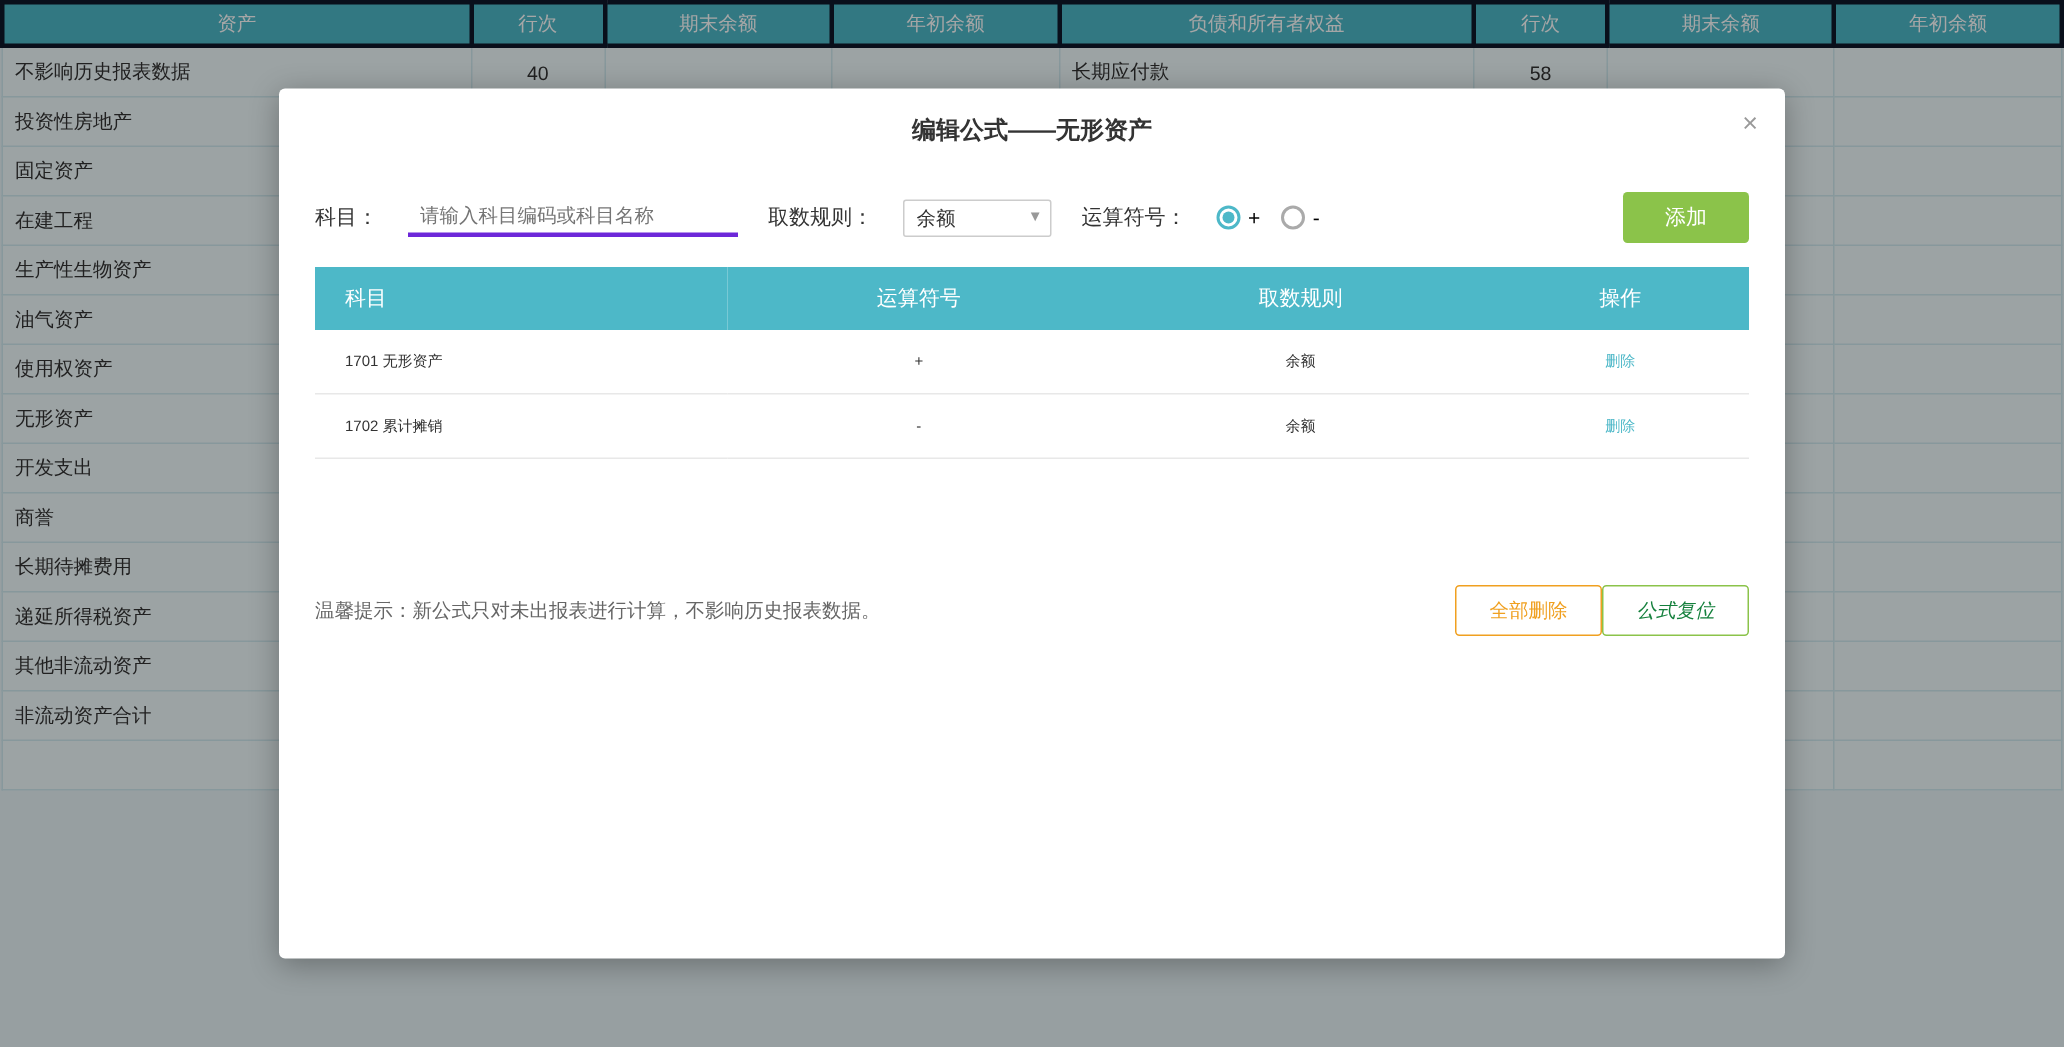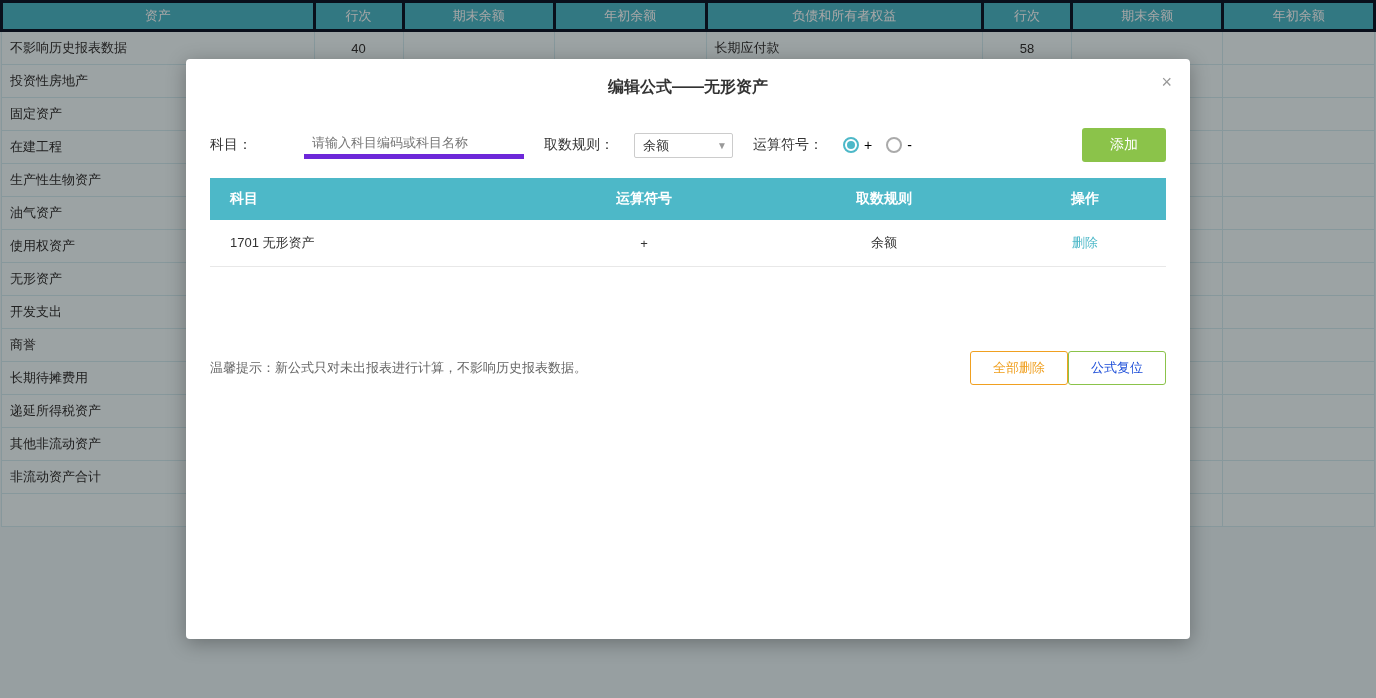--- a/index.html
+++ b/index.html
@@ -110,28 +110,27 @@
     }
 
     .form-label {
       color: #333;
       white-space: nowrap;
       font-size: 14px;
     }
 
     .form-input {
       border: none;
-      border-bottom: 5px solid #6d28d9;
+      border-bottom: 3px solid #6d28d9;
       outline: none;
       padding: 4px 8px;
       font-size: 13px;
       color: #3b82f6;
       width: 220px;
       background: transparent;
-      margin-left: 32px;
     }
 
     .form-select {
       border: 1px solid #ccc;
       border-radius: 2px;
       padding: 4px 24px 4px 8px;
       font-size: 13px;
       background: #fff;
       outline: none;
       cursor: pointer;
@@ -216,35 +215,35 @@
     .data-table table {
       width: 100%;
       border-collapse: collapse;
     }
 
     .data-table thead th {
       background: #4db8c8;
       color: #fff;
       text-align: center;
       padding: 12px 15px;
-      font-weight: bold;
+      font-weight: normal;
       font-size: 14px;
     }
 
     .data-table thead th:first-child {
       text-align: left;
       padding-left: 20px;
     }
 
     .data-table tbody td {
       padding: 14px 8px;
       text-align: center;
       border-bottom: 1px solid #e8e8e8;
       color: #333;
-      font-size: 13px;
+      font-size: 10px;
     }
 
     .data-table tbody td:first-child {
       text-align: left;
       padding-left: 20px;
     }
 
     .delete-link {
       color: #4db8c8;
       cursor: pointer;
@@ -276,26 +275,27 @@
       color: #f0a020;
       background: #fff;
       border-radius: 3px;
       padding: 7px 22px;
       font-size: 13px;
       cursor: pointer;
     }
 
     .outline-btn-green {
       border: 1px solid #8bc34a;
-      color: #1d4ed8;
+      color: #15803d;
       background: #fff;
       border-radius: 3px;
       padding: 7px 22px;
       font-size: 13px;
       cursor: pointer;
+      font-style: italic;
     }
   </style>
 </head>
 <body>
 
 <div class="bg-table">
   <table>
     <thead>
       <tr>
         <th>资产</th>
@@ -515,20 +515,28 @@
       </thead>
       <tbody id="table-body">
       <tr>
       <td>1701 无形资产</td>
       <td>+</td>
       <td>余额</td>
       <td>
         <a class="delete-link">删除</a>
       </td>
     </tr>
+          <tr>
+      <td>1702 累计摊销</td>
+      <td>-</td>
+      <td>余额</td>
+      <td>
+        <a class="delete-link">删除</a>
+      </td>
+    </tr>
         </tbody>
     </table>
   </div>
 
   <div class="modal-footer">
     <div class="footer-hint">温馨提示：新公式只对未出报表进行计算，不影响历史报表数据。</div>
     <div class="footer-btns">
       <button class="outline-btn">全部删除</button>
       <button class="outline-btn-green">公式复位</button>
     </div>

